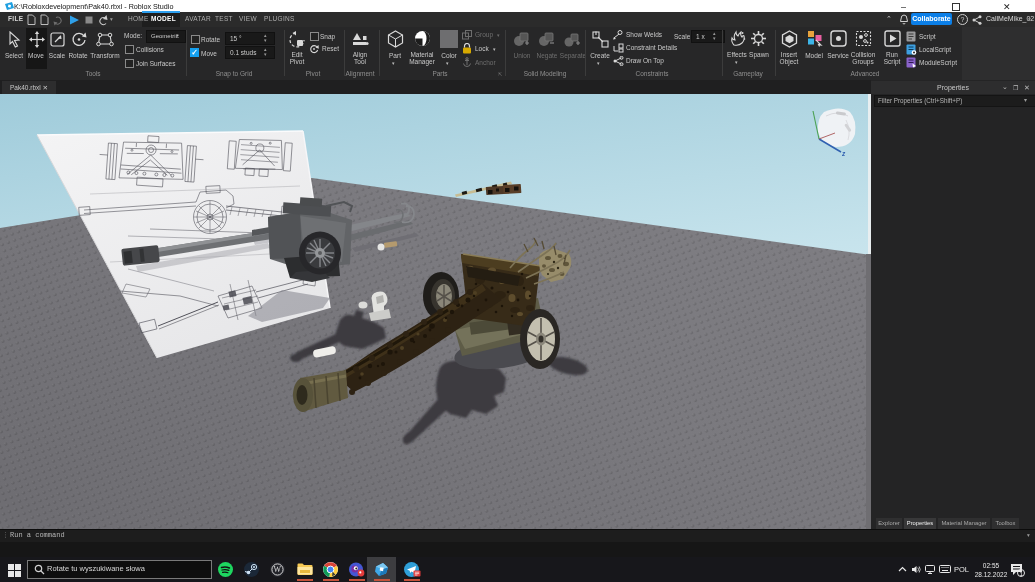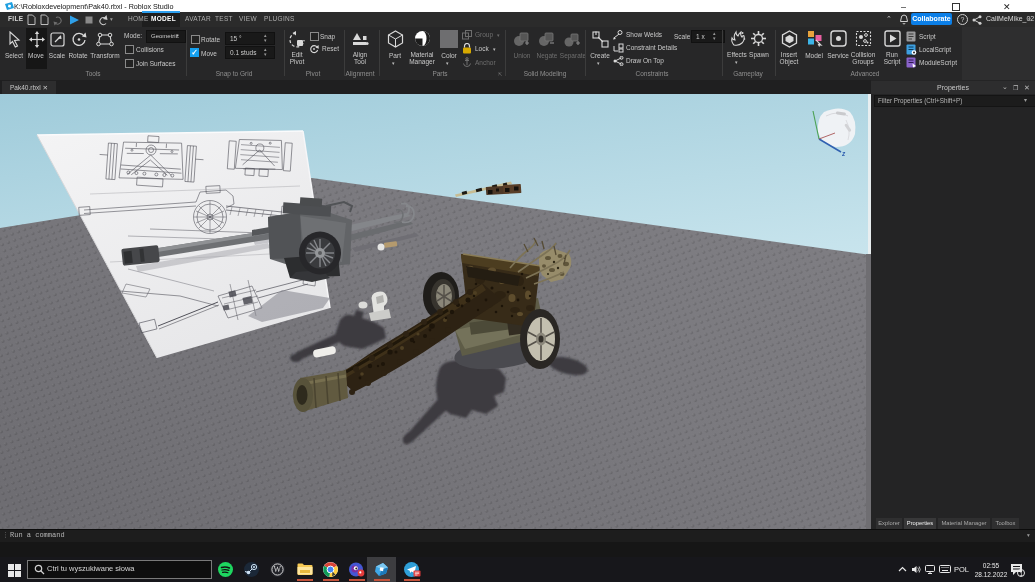--- a/index.html
+++ b/index.html
@@ -799,21 +799,21 @@
       <rect x="0" y="0" width="6" height="6" fill="#e8e8e8"></rect>
       <rect x="7" y="0" width="6" height="6" fill="#e8e8e8"></rect>
       <rect x="0" y="7" width="6" height="6" fill="#e8e8e8"></rect>
       <rect x="7" y="7" width="6" height="6" fill="#e8e8e8"></rect>
     </svg>
 <div class="abs" id="searchbox"></div>
 <svg class="abs" style="left:34px;top:564px" width="11" height="11">
       <circle cx="4.5" cy="4.5" r="3.2" stroke="#d0d0d0" fill="none" stroke-width="1.2"></circle>
       <line x1="7" y1="7" x2="10" y2="10" stroke="#d0d0d0" stroke-width="1.2"></line>
     </svg>
-<div class="abs" id="searchtext">Ctrl tu wyszukiwane słowa</div>
+<div class="abs" id="searchtext">Rotate tu wyszukiwane słowa</div>
 <div id="taskicons">
 
 <div class="abs" style="left:367px;top:557px;width:29px;height:25px;background:#3d3d40;"></div>
 
 <svg class="abs" style="left:218px;top:562px" width="15" height="15">
         <circle cx="7.5" cy="7.5" r="7.5" fill="#1ed760"></circle>
         <g stroke="#111" fill="none" stroke-linecap="round">
           <path d="M3.5,5.5 Q7.5,4.3 11.5,6" stroke-width="1.5"></path>
           <path d="M4,8 Q7.5,7 10.8,8.4" stroke-width="1.3"></path>
           <path d="M4.5,10.4 Q7.5,9.6 10,10.8" stroke-width="1.1"></path>

